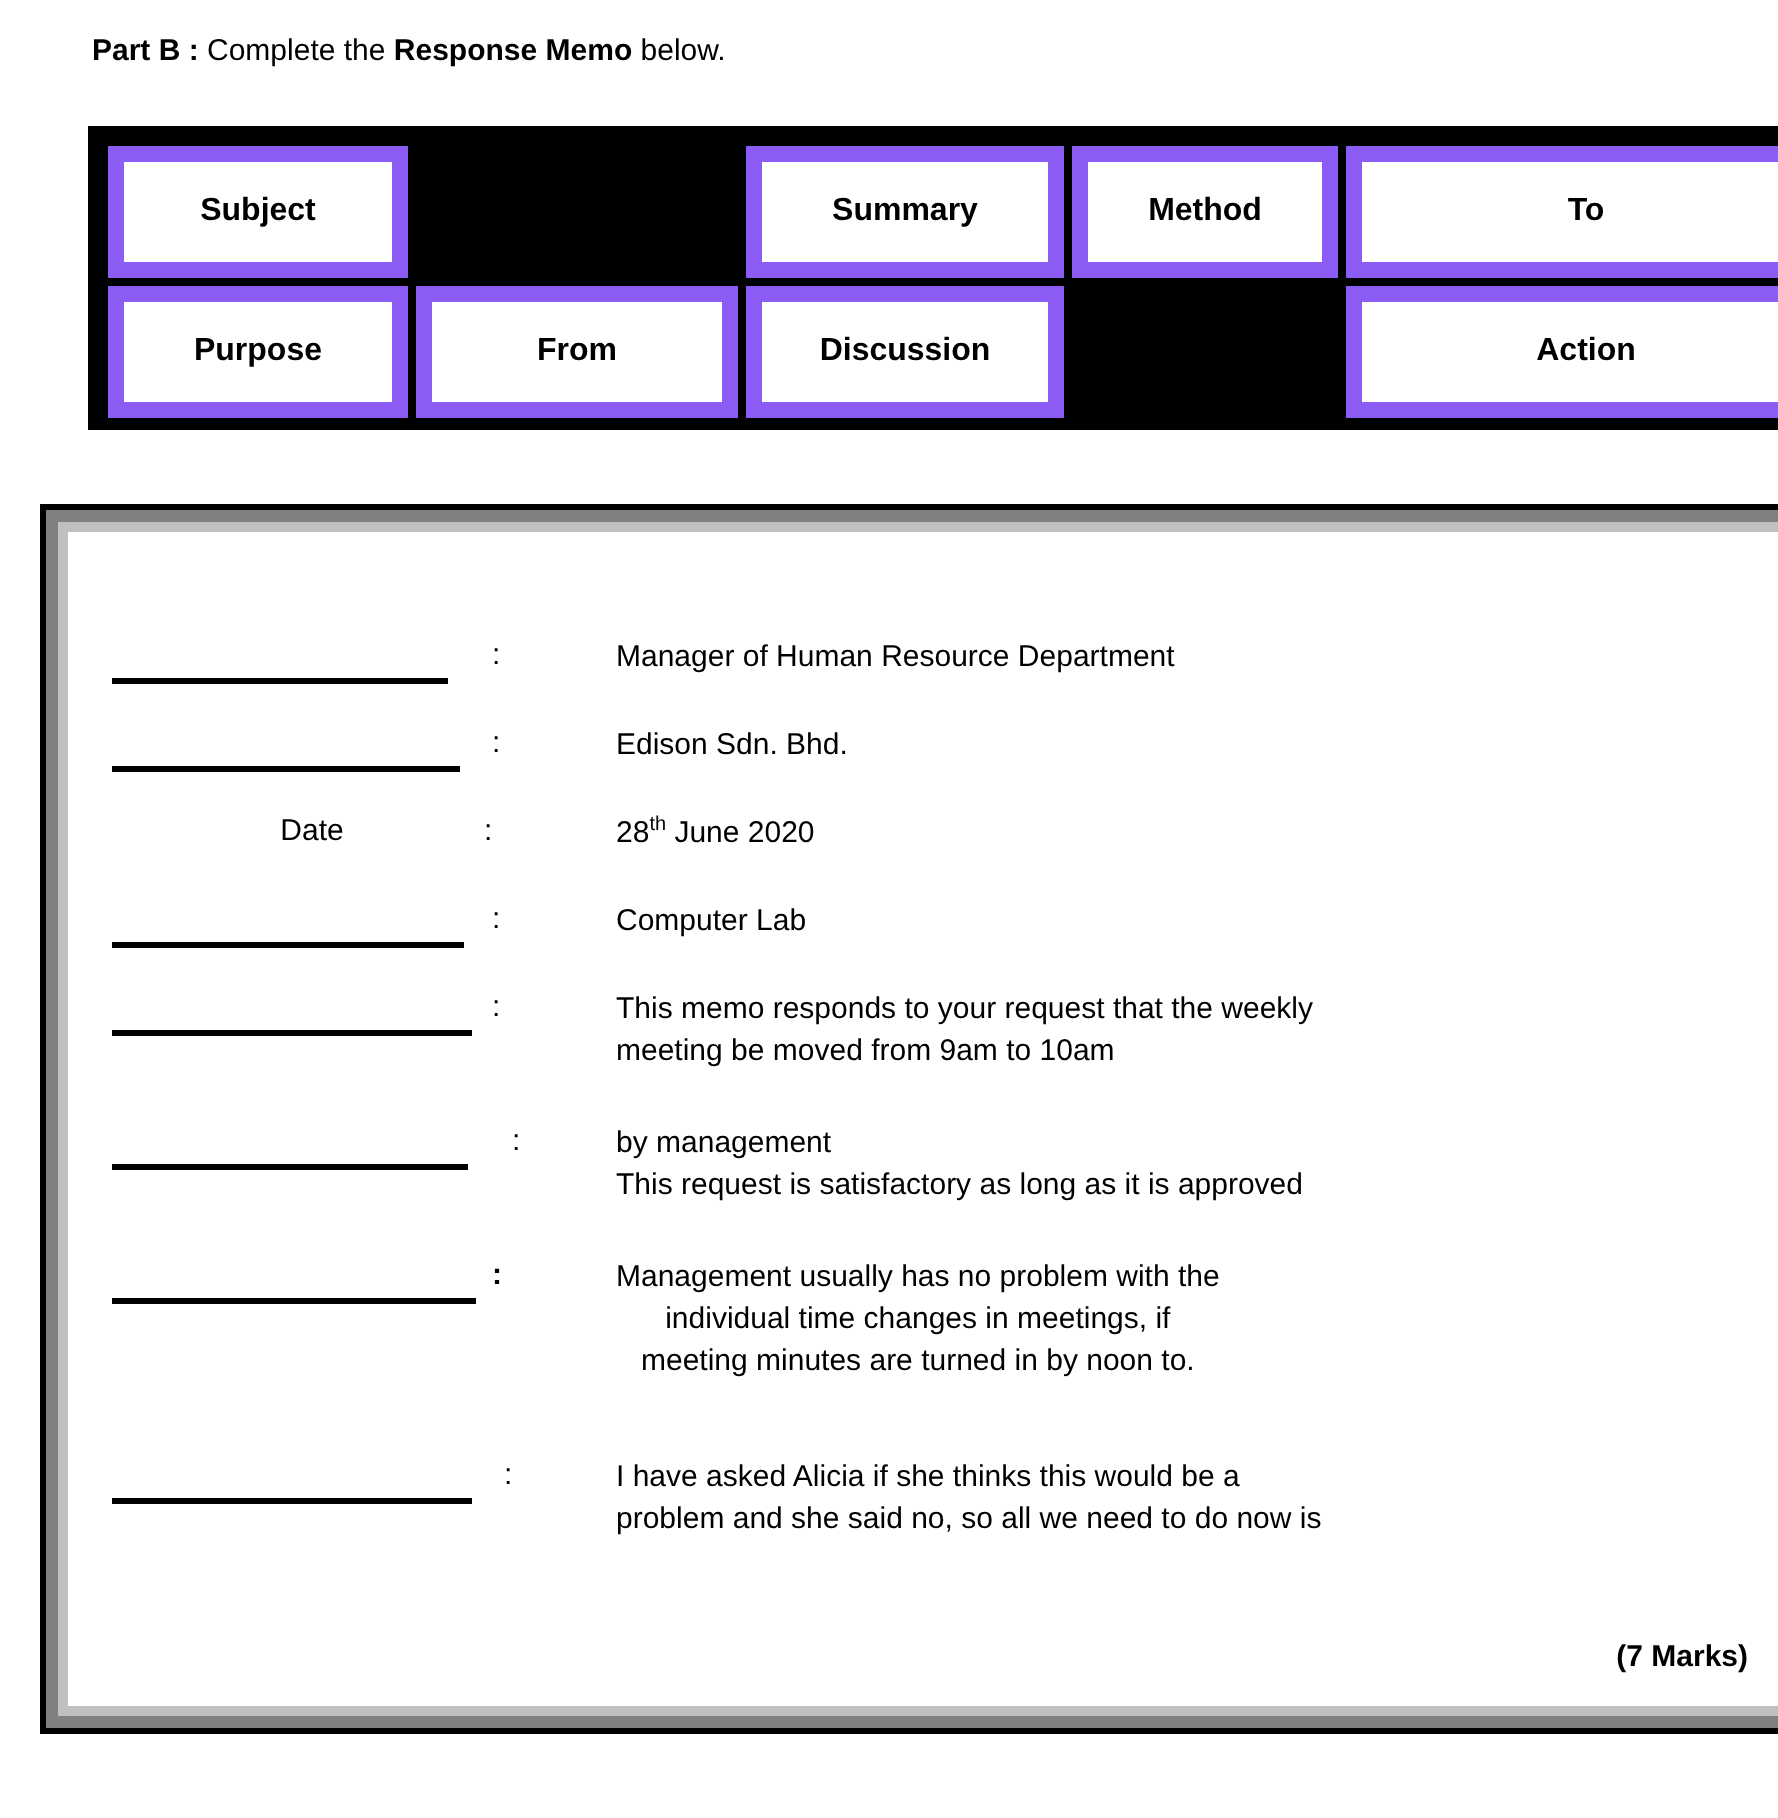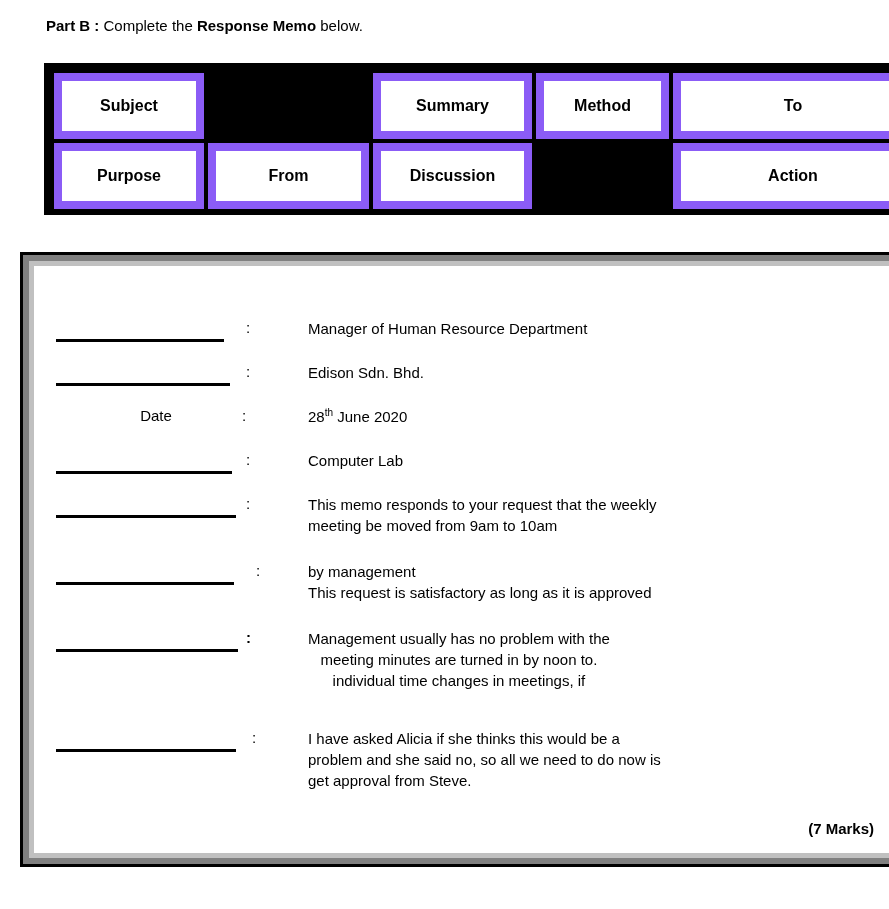--- a/index.html
+++ b/index.html
@@ -229,30 +229,29 @@
             <div class="memo-text" style="top: 295px;">
               <div>by management</div>
               <div>This request is satisfactory as long as it is approved</div>
             </div>
           </div>
           <div class="memo-row" style="top: 0px;">
             <div class="memo-blank" style="top: 383px; width: 182px;"></div>
             <div class="memo-colon bold" style="left: 212px; top: 363px;">:</div>
             <div class="memo-text" style="top: 362px; text-align: center;">
               <div>Management usually has no problem with the</div>
+              <div>individual time changes in meetings, if</div>
               <div>meeting minutes are turned in by noon to.</div>
-              <div>individual time changes in meetings, if</div>
             </div>
           </div>
           <div class="memo-row" style="top: 0px;">
             <div class="memo-blank" style="top: 483px; width: 180px;"></div>
             <div class="memo-colon" style="left: 218px; top: 463px;">:</div>
             <div class="memo-text" style="top: 462px;">
               <div>I have asked Alicia if she thinks this would be a</div>
               <div>problem and she said no, so all we need to do now is</div>
-              <div>get approval from Steve.</div>
             </div>
           </div>
         </div>
       <div class="marks">(7 Marks)</div>
     </div>
   </div>
 </div>
 
 </body></html>

